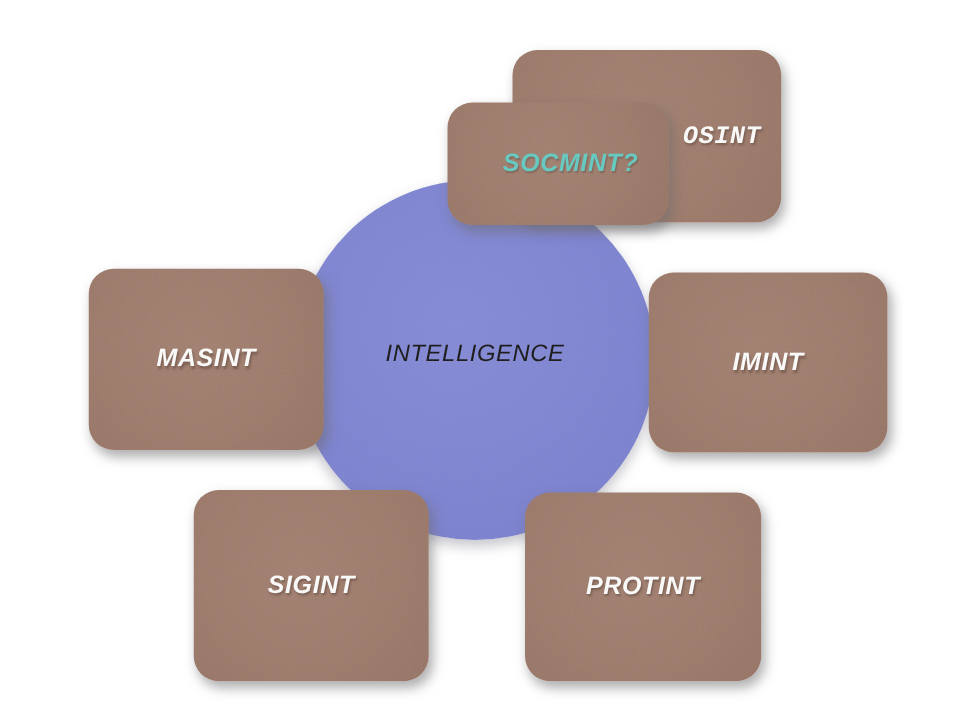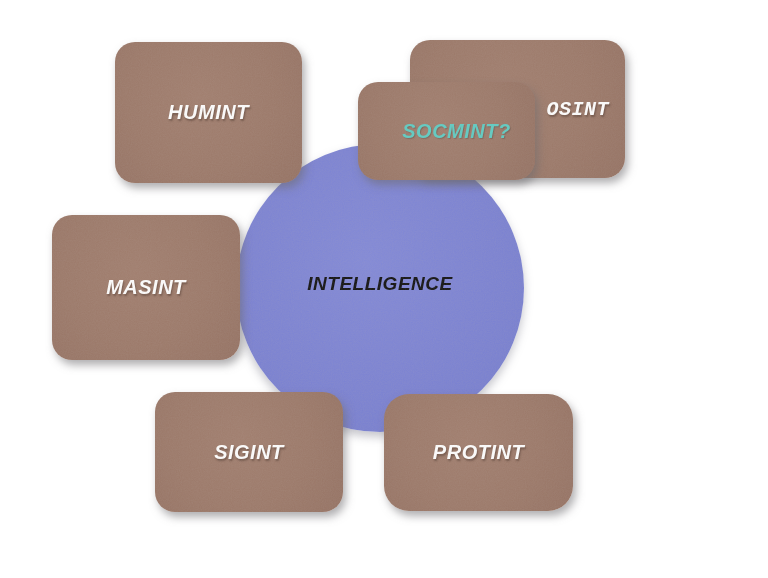--- a/index.html
+++ b/index.html
@@ -25,21 +25,21 @@
     border-radius: 50%;
     background: radial-gradient(circle at 45% 40%, #8289d8 0%, #7b82d3 55%, #747cce 100%);
     box-shadow: 0 5px 10px rgba(110,110,125,0.40);
     display: flex;
     align-items: center;
     justify-content: center;
     z-index: 1;
   }
   .circle-label {
     text-align: right;
-    font-weight: bold;
+    font-weight: normal;
     font-style: italic;
     font-size: 19px;
     line-height: 22px;
     letter-spacing: 0.5px;
     color: #111111;
     margin-top: -8px;
   }
   
   .card {
     position: absolute;
@@ -64,24 +64,24 @@
   .card--osint   { left: 410px; top: 40px;  width: 215px; height: 138px;
                    justify-content: flex-end; }
   .card--osint .card-label { margin-right: 16px; font-family: Liberation Mono, monospace; }
   .card--socmint { left: 358px; top: 82px;  width: 177px; height: 98px; z-index: 3; }
   .card--socmint .card-label {
     color: #5fccc3;
     font-size: 20px;
     text-shadow: 1px 1px 1px rgba(70,60,55,0.35);
     margin-left: 20px;
   }
-  .card--masint  { left: 52px;  top: 215px; width: 188px; height: 145px; }
+  .card--masint  { left: 71px;  top: 215px; width: 188px; height: 145px; }
   .card--imint   { left: 519px; top: 218px; width: 191px; height: 144px; }
-  .card--sigint  { left: 155px; top: 392px; width: 188px; height: 120px; text-align: center; }
-  .card--protint { left: 384px; top: 394px; width: 189px; height: 117px; border-radius: 25px; }
+  .card--sigint  { left: 155px; top: 392px; width: 188px; height: 153px; text-align: center; }
+  .card--protint { left: 420px; top: 394px; width: 189px; height: 151px; }
 
   
   .grain {
     position: absolute;
     inset: 0;
     width: 100%;
     height: 100%;
     border-radius: inherit;
     opacity: 0.16;
     pointer-events: none;
@@ -104,26 +104,20 @@
 
   <div class="circle">
     <svg class="grain">
         <rect width="100%" height="100%" filter="url(#grainF)"></rect>
       </svg>
     <div class="circle-label">
       <div>INTELLIGENCE</div>
     </div>
   </div>
 
-  <div class="card card--humint">
-    <svg class="grain">
-        <rect width="100%" height="100%" filter="url(#grainF)"></rect>
-      </svg>
-    <span class="card-label">HUMINT</span>
-  </div>
 
   <div class="card card--osint">
     <svg class="grain">
         <rect width="100%" height="100%" filter="url(#grainF)"></rect>
       </svg>
     <span class="card-label">OSINT</span>
   </div>
 
   <div class="card card--socmint">
     <svg class="grain">
@@ -132,20 +126,26 @@
     <span class="card-label">SOCMINT?</span>
   </div>
 
   <div class="card card--masint">
     <svg class="grain">
         <rect width="100%" height="100%" filter="url(#grainF)"></rect>
       </svg>
     <span class="card-label">MASINT</span>
   </div>
 
+  <div class="card card--imint">
+    <svg class="grain">
+        <rect width="100%" height="100%" filter="url(#grainF)"></rect>
+      </svg>
+    <span class="card-label">IMINT</span>
+  </div>
 
   <div class="card card--sigint">
     <svg class="grain">
         <rect width="100%" height="100%" filter="url(#grainF)"></rect>
       </svg>
     <span class="card-label">SIGINT</span>
   </div>
 
   <div class="card card--protint">
     <svg class="grain">

